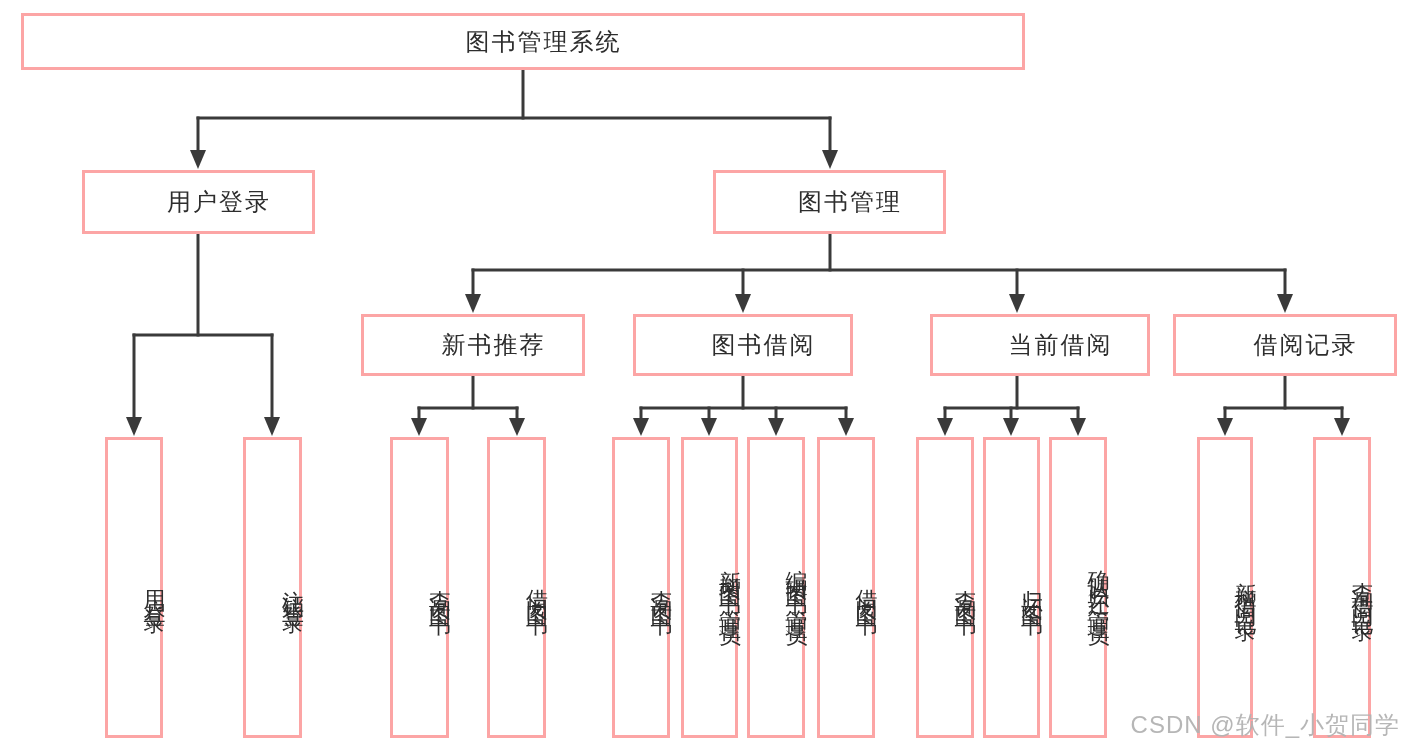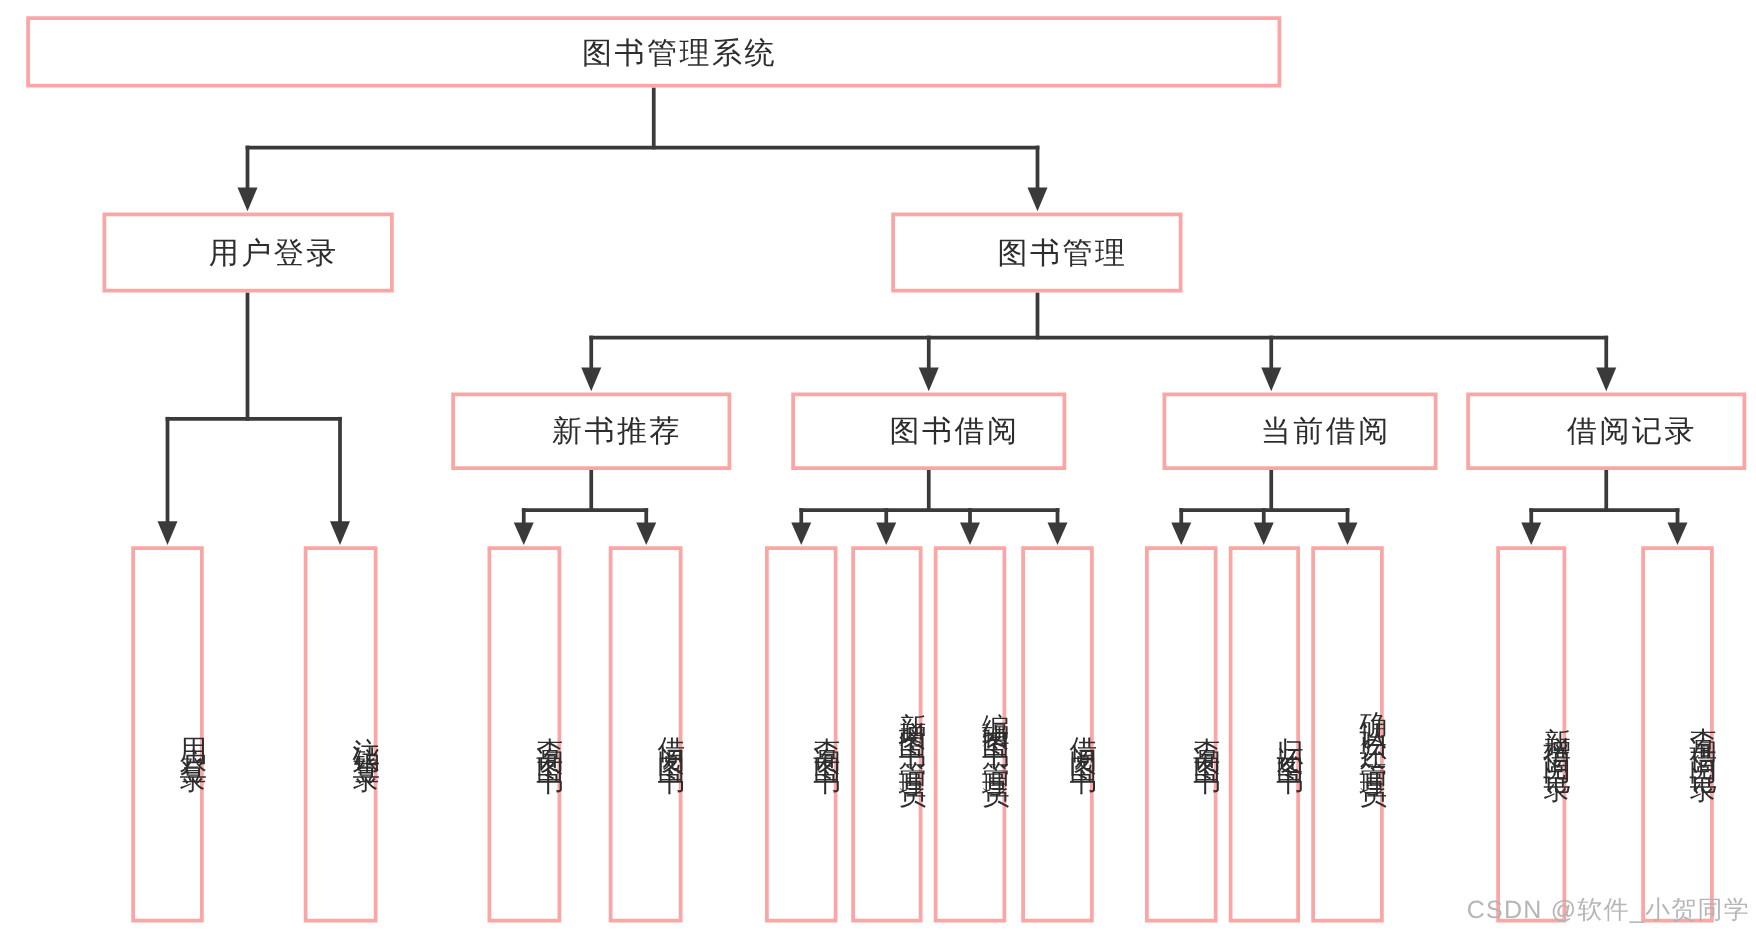--- a/index.html
+++ b/index.html
@@ -32,21 +32,21 @@
   .node-v .vtext {
     writing-mode: vertical-rl;
     text-orientation: mixed;
     letter-spacing: 8px;
     line-height: 1;
   }
   .watermark {
     position: absolute;
     right: 5px;
     bottom: 6px;
-    font-size: 20px;
+    font-size: 24px;
     color: rgba(178,178,178,0.95);
     letter-spacing: 1px;
     white-space: nowrap;
   }
 </style>
 </head>
 <body>
 
 <div id="canvas">
 

